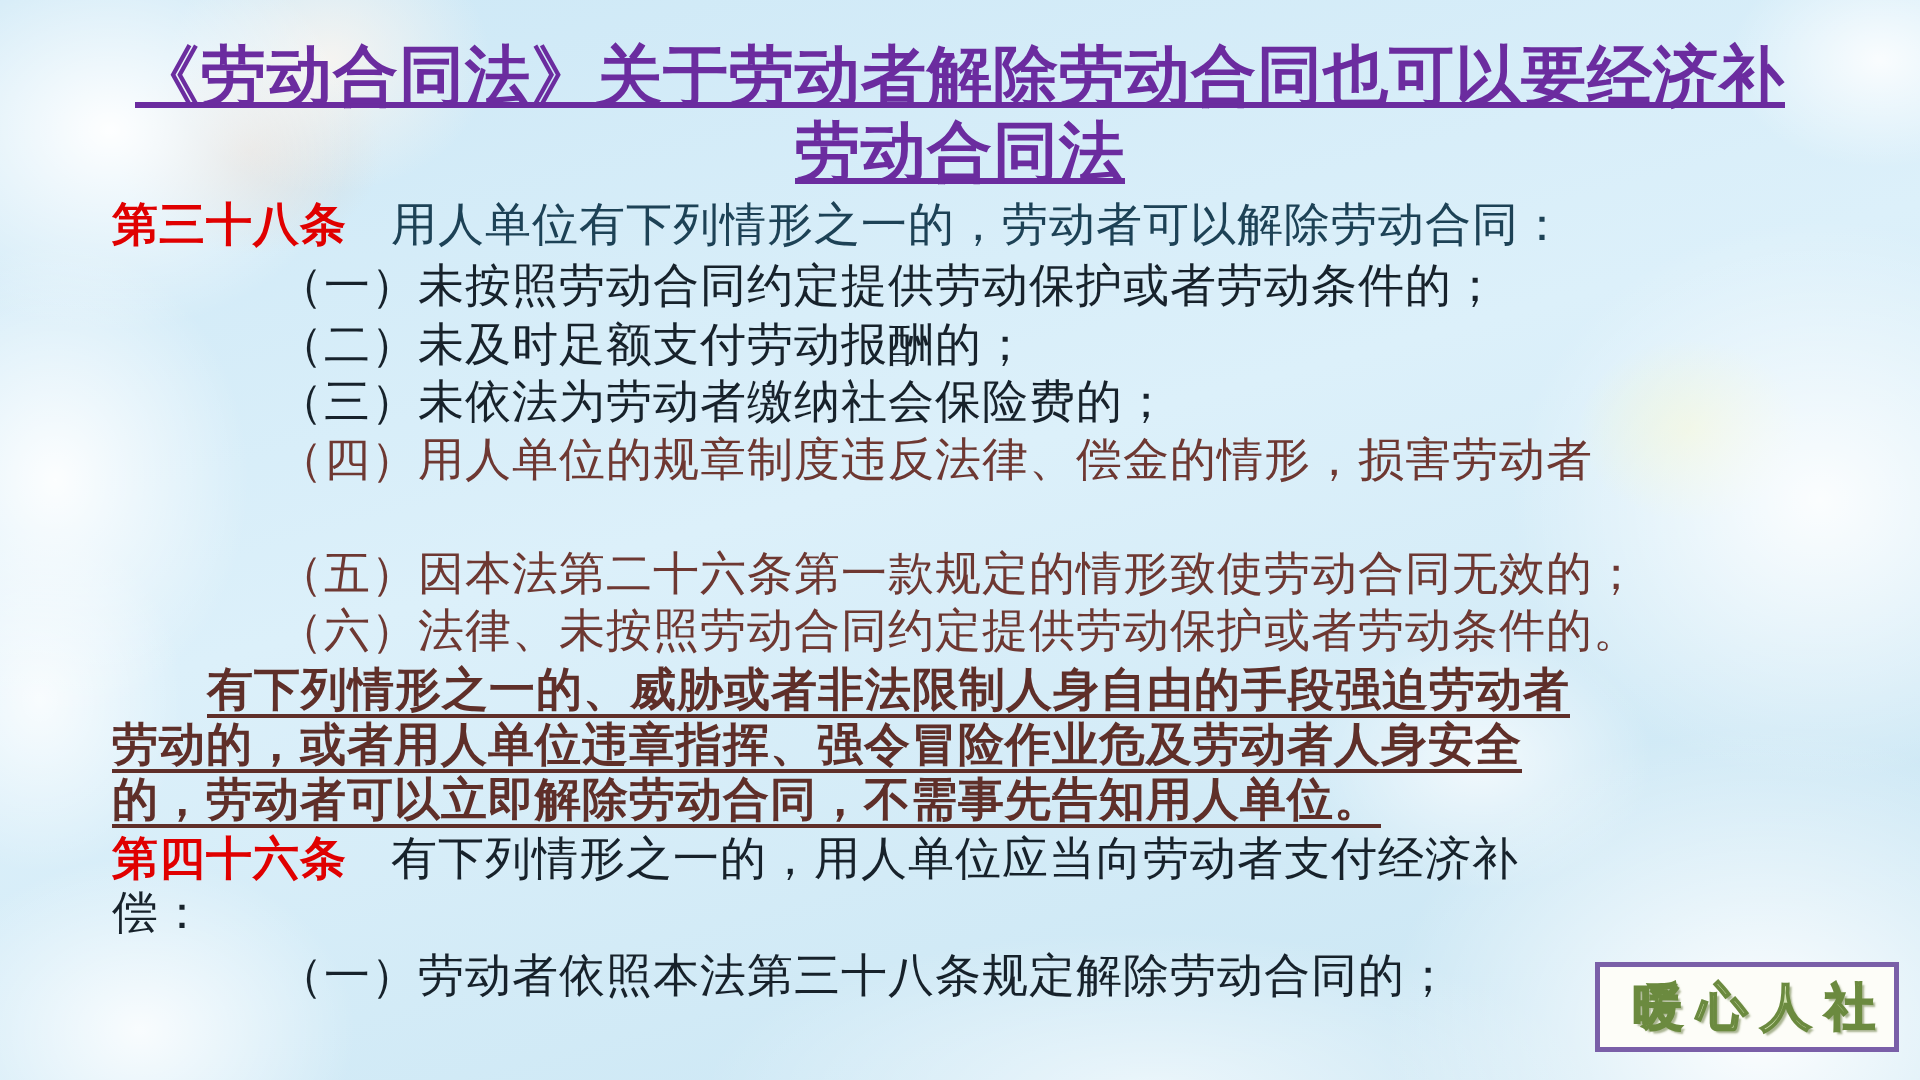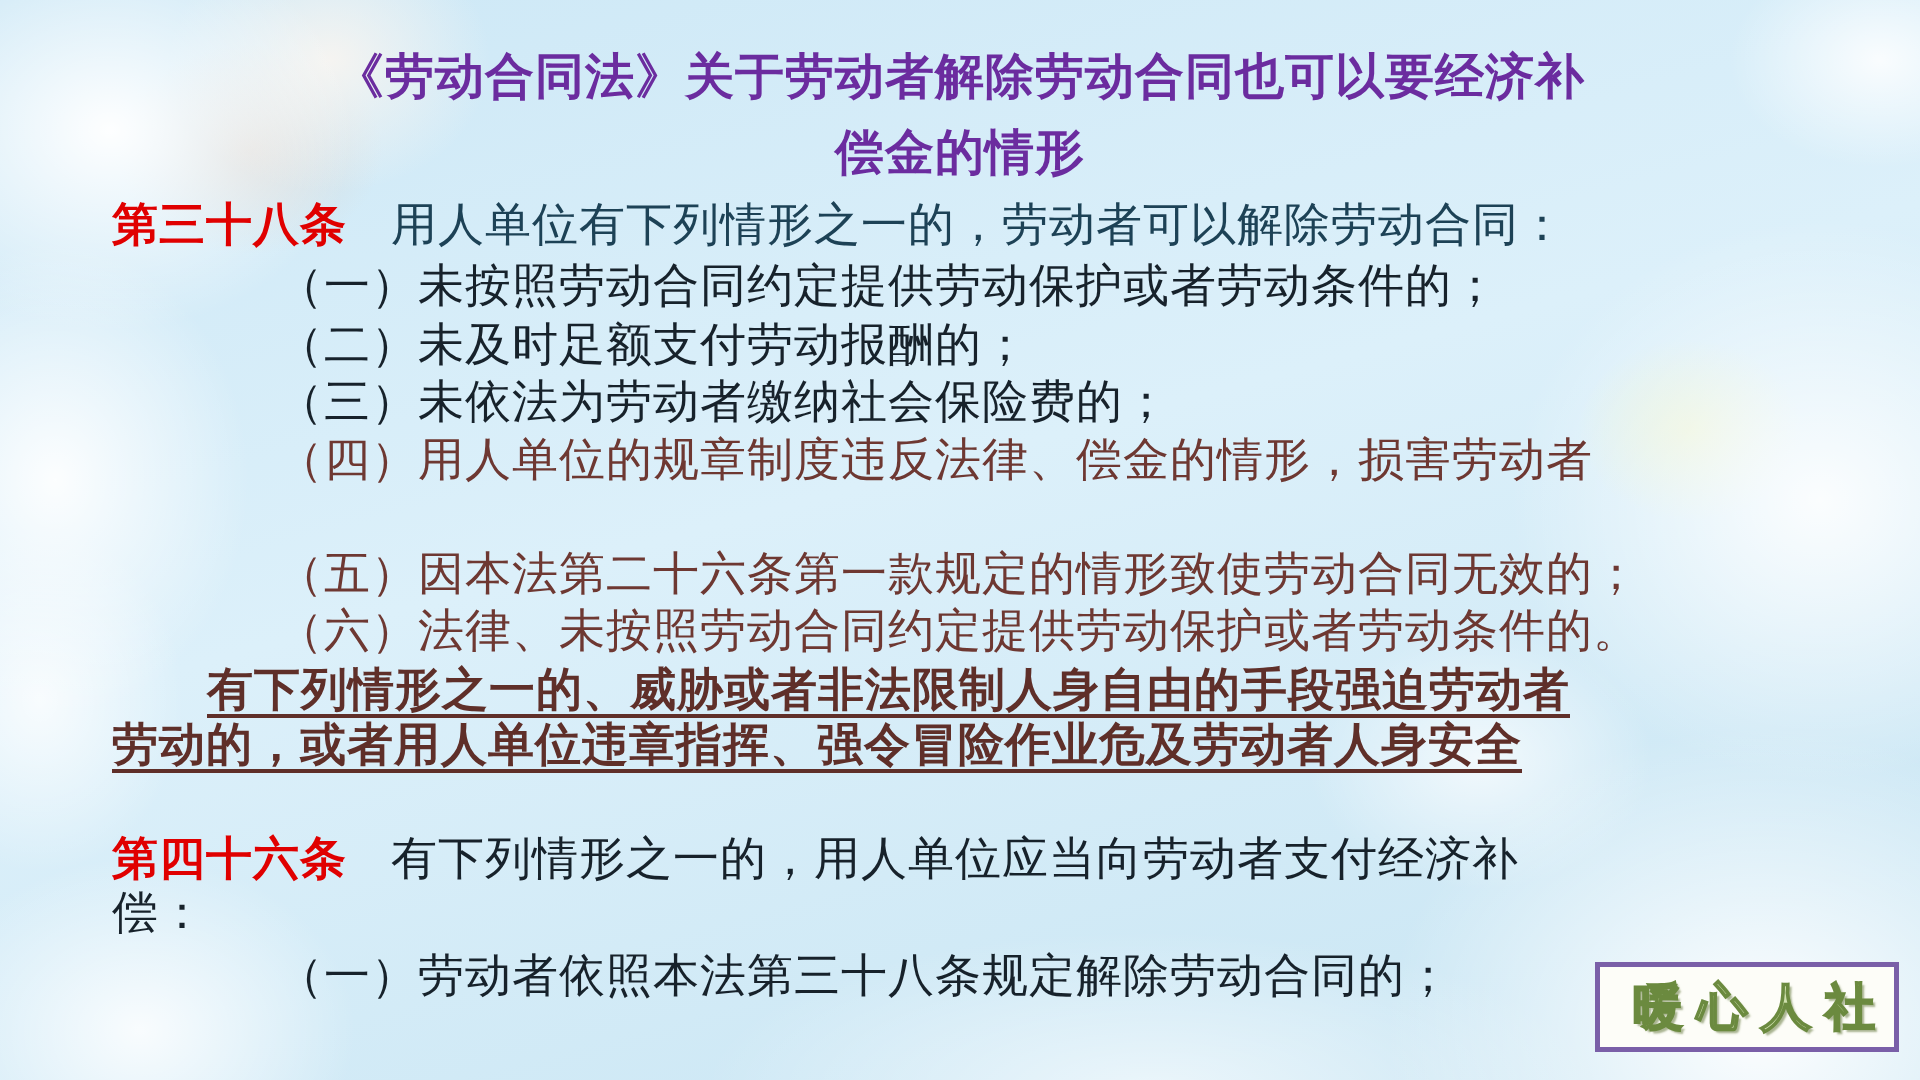--- a/index.html
+++ b/index.html
@@ -22,23 +22,24 @@
       radial-gradient(520px 420px at 1760px 1030px,rgba(255,255,255,.95), rgba(255,255,255,0) 72%),
       radial-gradient(620px 220px at 1150px 1090px,rgba(255,255,255,.6),  rgba(255,255,255,0) 72%),
       radial-gradient(240px 180px at 1480px 760px, rgba(255,255,255,.7),  rgba(255,255,255,0) 72%),
       linear-gradient(165deg,#cde8f6 0%,#dcf0fa 45%,#c8e5f3 100%);
   }
   .title{
     position:absolute;top:38px;left:0;width:1920px;
     text-align:center;
     font-family:"Liberation Sans", sans-serif;
     font-weight:900;
-    font-size:49px;line-height:76px;
+    font-size:65px;line-height:76px;
     color:#6B2C9F;
     letter-spacing:1px;
+    text-decoration:underline;
   }
   .line{
     position:absolute;left:112px;
     font-size:46px;line-height:58px;
     white-space:nowrap;
     letter-spacing:1px;
   }
   .lbl-red{color:#E00000;margin-right:44px;font-weight:bold;}
   .txt-navy{color:#1D4256;}
   .txt-dark{color:#17222B;}
@@ -67,36 +68,37 @@
     font-weight:bold;
   }
 </style>
 </head>
 <body>
 
 <div class="slide">
 
   <div class="title">
     <div>《劳动合同法》关于劳动者解除劳动合同也可以要经济补</div>
-    <div>偿金的情形</div>
+    <div>劳动合同法</div>
   </div>
 
   <div class="line" style="top:196px">
     <span class="lbl-red">第三十八条</span><span class="txt-navy">用人单位有下列情形之一的，劳动者可以解除劳动合同：</span>
   </div>
 
   <div class="line ind txt-dark" style="top:257px">（一）未按照劳动合同约定提供劳动保护或者劳动条件的；</div>
   <div class="line ind txt-dark" style="top:316px">（二）未及时足额支付劳动报酬的；</div>
   <div class="line ind txt-dark" style="top:373px">（三）未依法为劳动者缴纳社会保险费的；</div>
   <div class="line ind txt-maroon" style="top:431px">（四）用人单位的规章制度违反法律、偿金的情形，损害劳动者</div>
   <div class="line ind txt-maroon" style="top:545px">（五）因本法第二十六条第一款规定的情形致使劳动合同无效的；</div>
   <div class="line ind txt-maroon" style="top:602px">（六）法律、未按照劳动合同约定提供劳动保护或者劳动条件的。</div>
 
   <div class="line ind-sm u-maroon" style="top:661px">有下列情形之一的、威胁或者非法限制人身自由的手段强迫劳动者</div>
   <div class="line u-maroon" style="top:716px">劳动的，或者用人单位违章指挥、强令冒险作业危及劳动者人身安全</div>
+  <div class="line u-maroon" style="top:771px">的，劳动者可以立即解除劳动合同，不需事先告知用人单位。</div>
 
   <div class="line" style="top:830px">
     <span class="lbl-red">第四十六条</span><span class="txt-dark">有下列情形之一的，用人单位应当向劳动者支付经济补</span>
   </div>
   <div class="line txt-dark" style="top:884px">偿：</div>
   <div class="line ind txt-dark sm" style="top:947px">（一）劳动者依照本法第三十八条规定解除劳动合同的；</div>
 
   <div class="badge">
     <span>暖心人社</span>
   </div>

